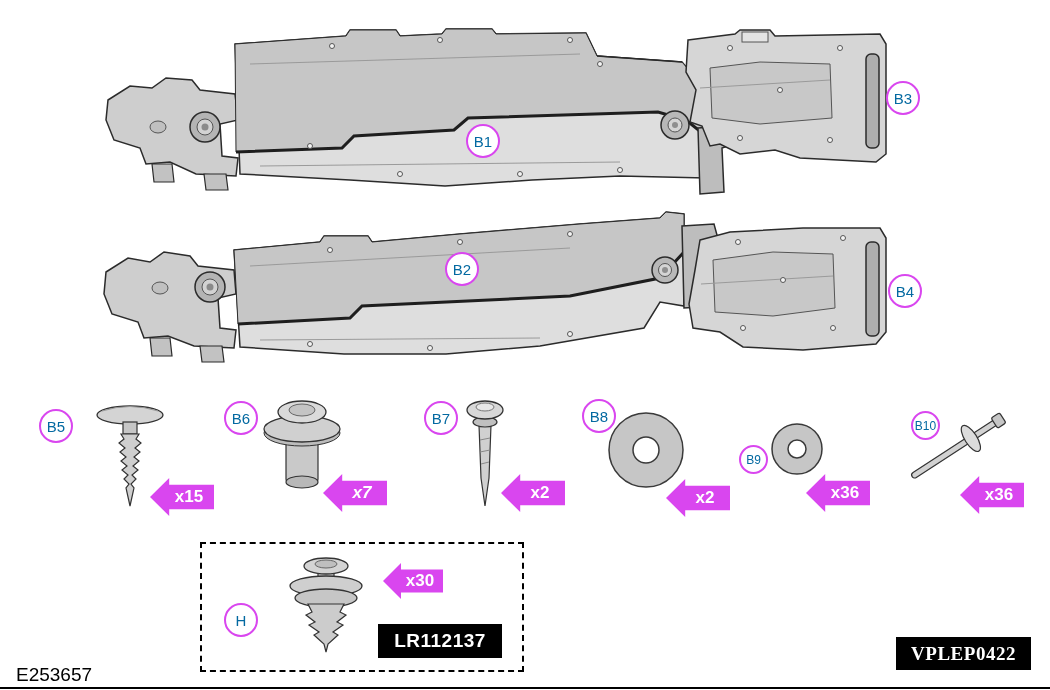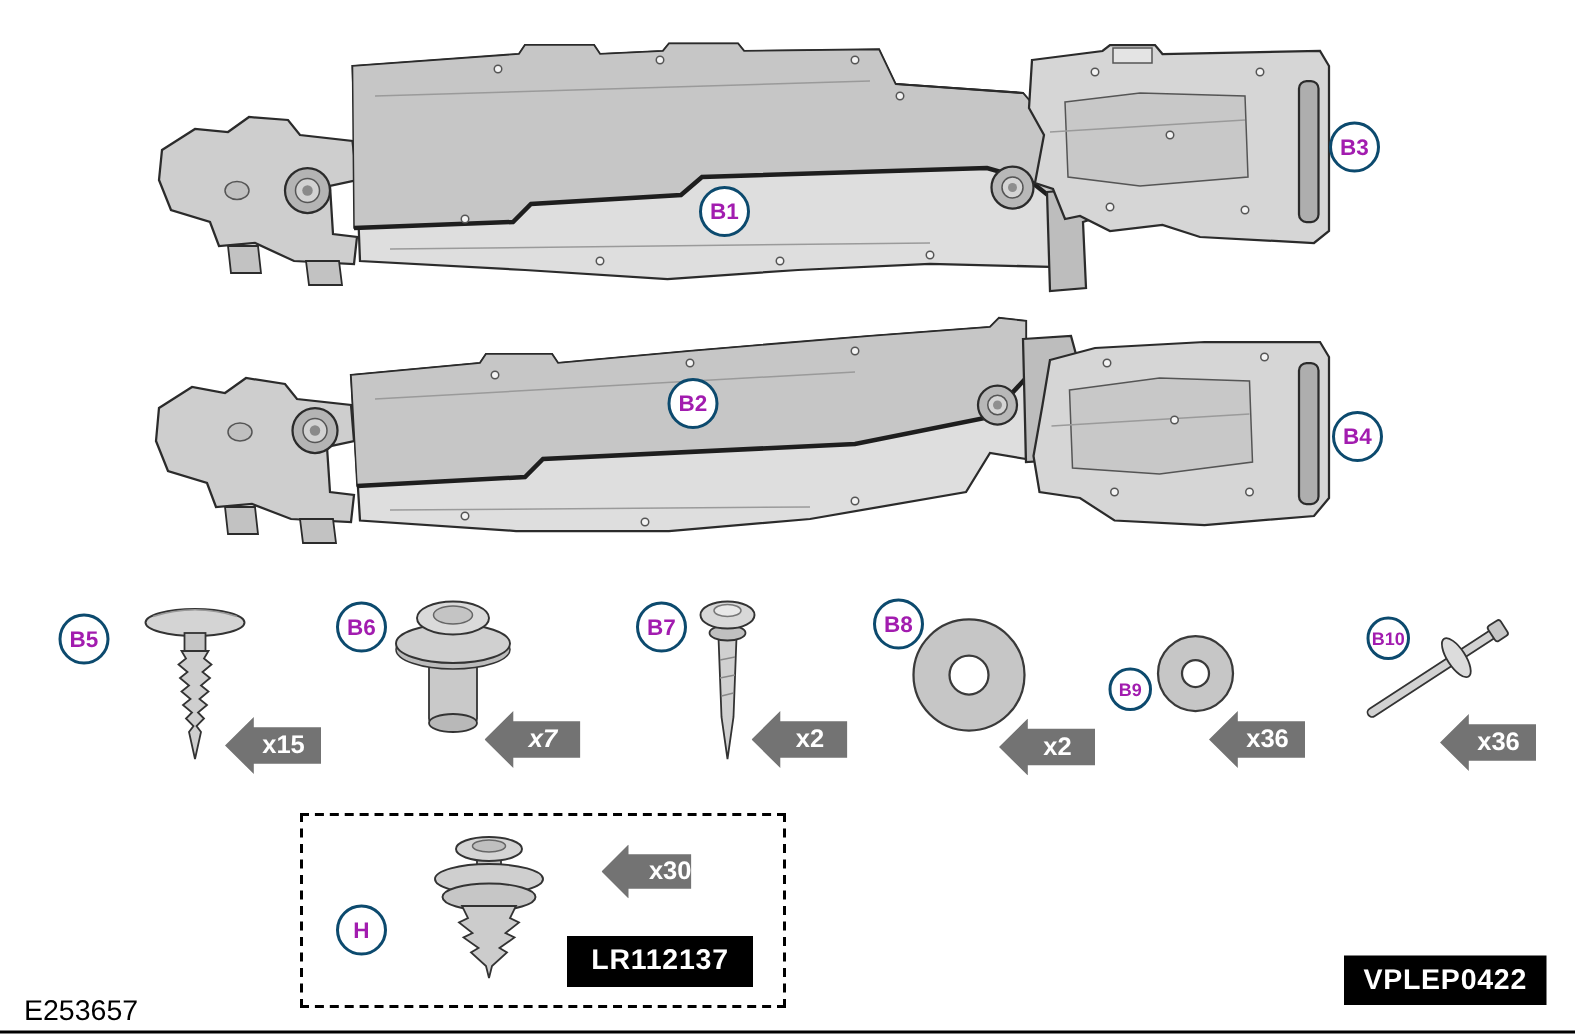--- a/index.html
+++ b/index.html
@@ -1,23 +1,23 @@
 <!DOCTYPE html>
 <html><head>
 <meta charset="utf-8">
 <style>
   html,body{margin:0;padding:0;background:#ffffff;}
   #page{position:relative;width:1050px;height:690px;background:#ffffff;overflow:hidden;
         font-family:"Liberation Sans",sans-serif;}
   svg{position:absolute;overflow:visible;}
-  .ref-circle{position:absolute;width:34px;height:34px;border:2px solid #0c4a6e;border-radius:50%;
+  .ref-circle{position:absolute;width:34px;height:34px;border:2px solid #d946ef;border-radius:50%;
               background:#fff;display:flex;align-items:center;justify-content:center;
-              font-weight:bold;font-size:15px;color:#a21caf;z-index:5;box-sizing:border-box;}
+              font-weight:normal;font-size:15px;color:#0369a1;z-index:5;box-sizing:border-box;}
   .ref-circle.small{width:29px;height:29px;font-size:12px;}
-  .qty-arrow{position:absolute;width:64px;height:38px;background:#737373;z-index:6;
+  .qty-arrow{position:absolute;width:64px;height:38px;background:#d946ef;z-index:6;
              clip-path:polygon(0 50%,30% 0,30% 18%,100% 18%,100% 82%,30% 82%,30% 100%);
              display:flex;align-items:center;justify-content:center;box-sizing:border-box;
              padding-left:14px;}
   .qty-arrow span{color:#fff;font-weight:bold;font-size:17px;}
   .part-badge{position:absolute;background:#000;color:#fff;font-weight:bold;font-size:19px;
               display:flex;align-items:center;justify-content:center;z-index:6;letter-spacing:.5px;}
   .dashed-box{position:absolute;border:2px dashed #000;background:transparent;z-index:2;}
   .fig-code{position:absolute;font-size:19px;color:#000;z-index:5;}
   .bottom-rule{position:absolute;left:0;top:687px;width:1050px;height:2px;background:#000;}
 </style>
@@ -198,24 +198,24 @@
   </div>
   <div class="qty-arrow" style="left:666px;top:479px;">
     <span>x2</span>
   </div>
   <div class="qty-arrow" style="left:806px;top:474px;">
     <span>x36</span>
   </div>
   <div class="qty-arrow" style="left:960px;top:476px;">
     <span>x36</span>
   </div>
-  <div class="qty-arrow" style="left:401px;top:563px;width:60px;height:36px;justify-content:flex-end;">
+  <div class="qty-arrow" style="left:383px;top:563px;width:60px;height:36px;">
     <span>x30</span>
   </div>
 
   <div class="part-badge" style="left:378px;top:624px;width:124px;height:34px;">LR112137</div>
-  <div class="part-badge" style="left:896px;top:637px;width:135px;height:33px;">VPLEP0422</div>
+  <div class="part-badge" style="left:896px;top:637px;width:135px;height:33px;font-family:Liberation Serif, serif;">VPLEP0422</div>
 
   <div class="fig-code" style="left:16px;top:664px;">E253657</div>
 
   <div class="bottom-rule"></div>
 
 </div>
 
 </body></html>

